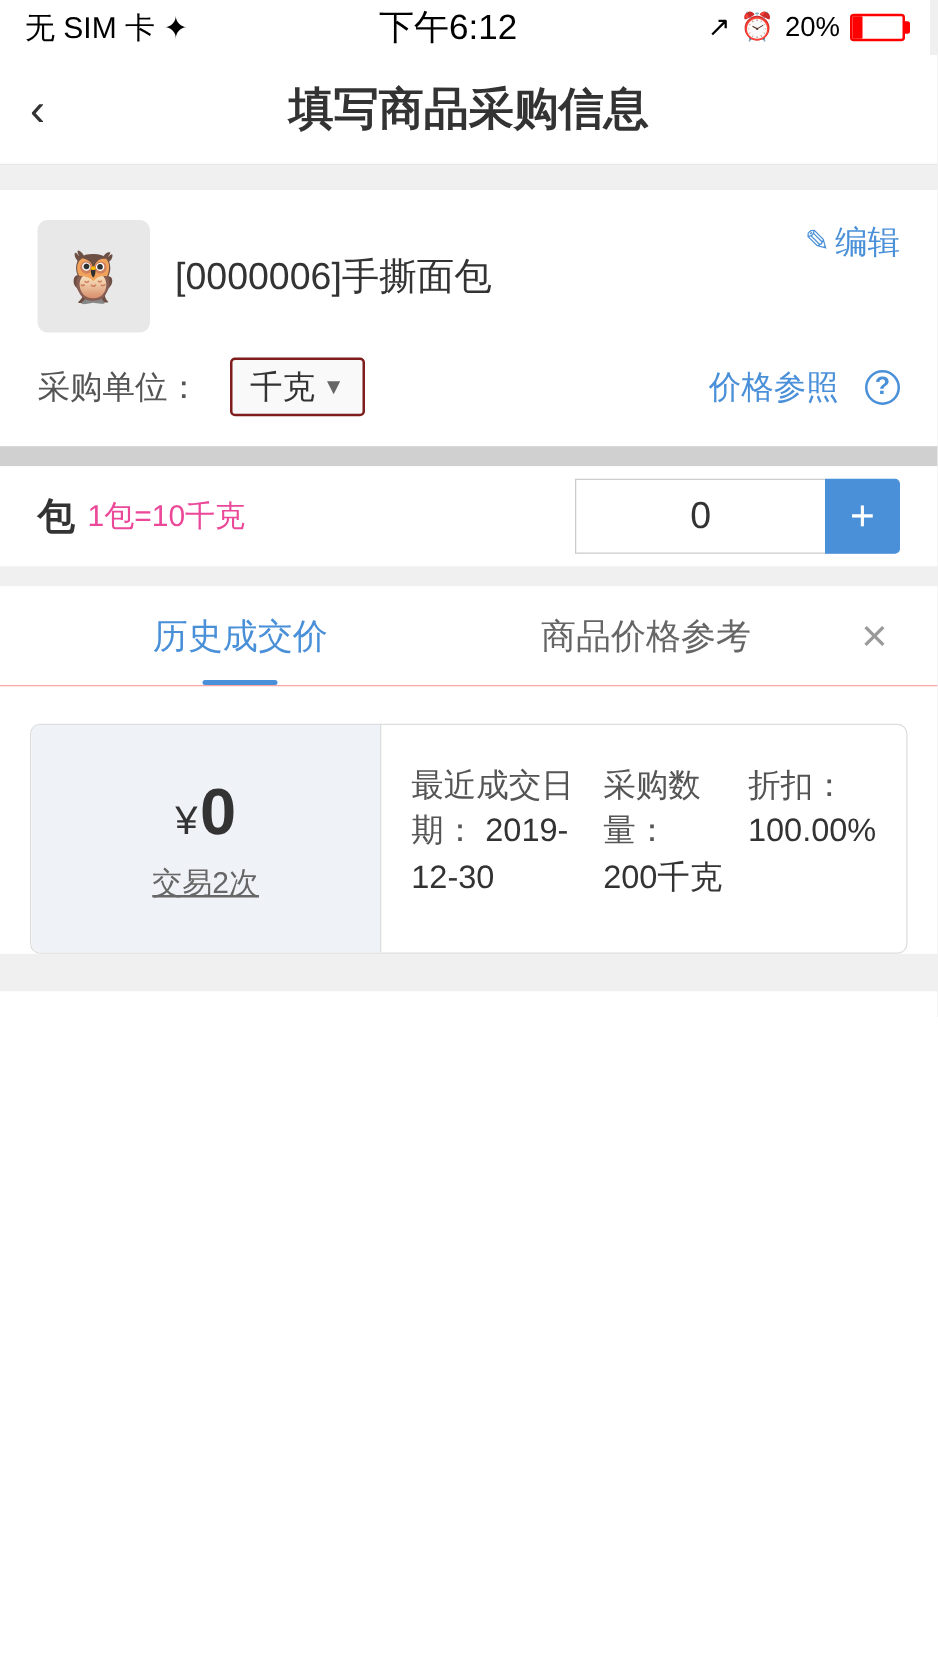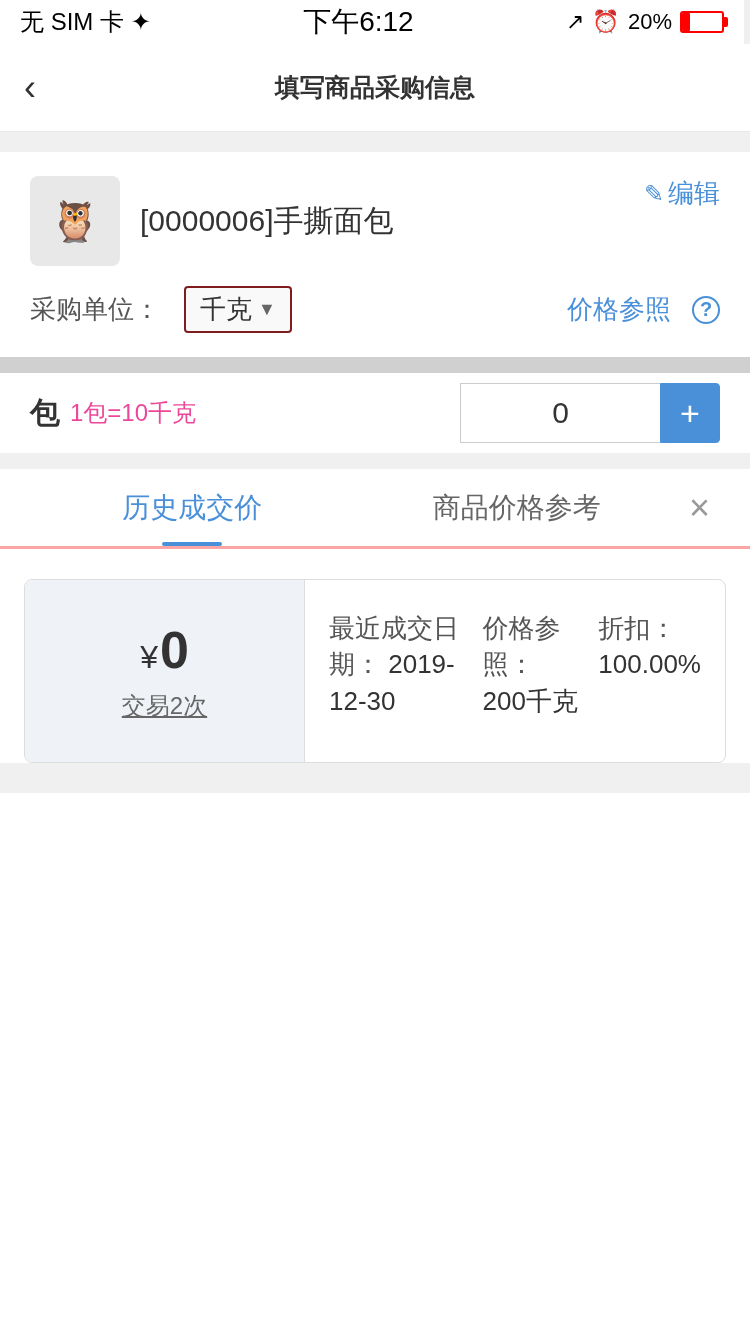--- a/index.html
+++ b/index.html
@@ -79,21 +79,21 @@
       border-bottom: 1px solid #e8e8e8;
     }
     .nav-back {
       position: absolute;
       left: 24px;
       font-size: 36px;
       color: #333;
       cursor: pointer;
     }
     .nav-title {
-      font-size: 25px;
+      font-size: 36px;
       font-weight: 600;
       color: #333;
     }
 
     
     .product-card {
       background: #fff;
       margin-top: 20px;
       padding: 24px 30px;
     }
@@ -253,21 +253,21 @@
 
     
     .tab-section {
       background: #fff;
       margin-top: 16px;
     }
     .tab-bar {
       display: flex;
       align-items: center;
       height: 80px;
-      border-bottom: 3px solid #fca5a5;
+      border-bottom: 1px solid #fca5a5;
       padding: 0 30px;
       position: relative;
     }
     .tab-item {
       flex: 1;
       height: 100%;
       display: flex;
       flex-direction: column;
       align-items: center;
       justify-content: center;
@@ -444,21 +444,21 @@
         <span>0</span>
       </div>
       <div class="transaction-count">交易2次</div>
     </div>
     <div class="data-card-right">
       <div class="data-row">
         <span class="data-label">最近成交日期：</span>
         <span class="data-value">2019-12-30</span>
       </div>
       <div class="data-row">
-        <span class="data-label">价格参照：</span>
+        <span class="data-label">采购数量：</span>
         <span class="data-value">200千克</span>
       </div>
       <div class="data-row">
         <span class="data-label">折扣：</span>
         <span class="data-value">100.00%</span>
       </div>
     </div>
   </div>
 </div>
 

